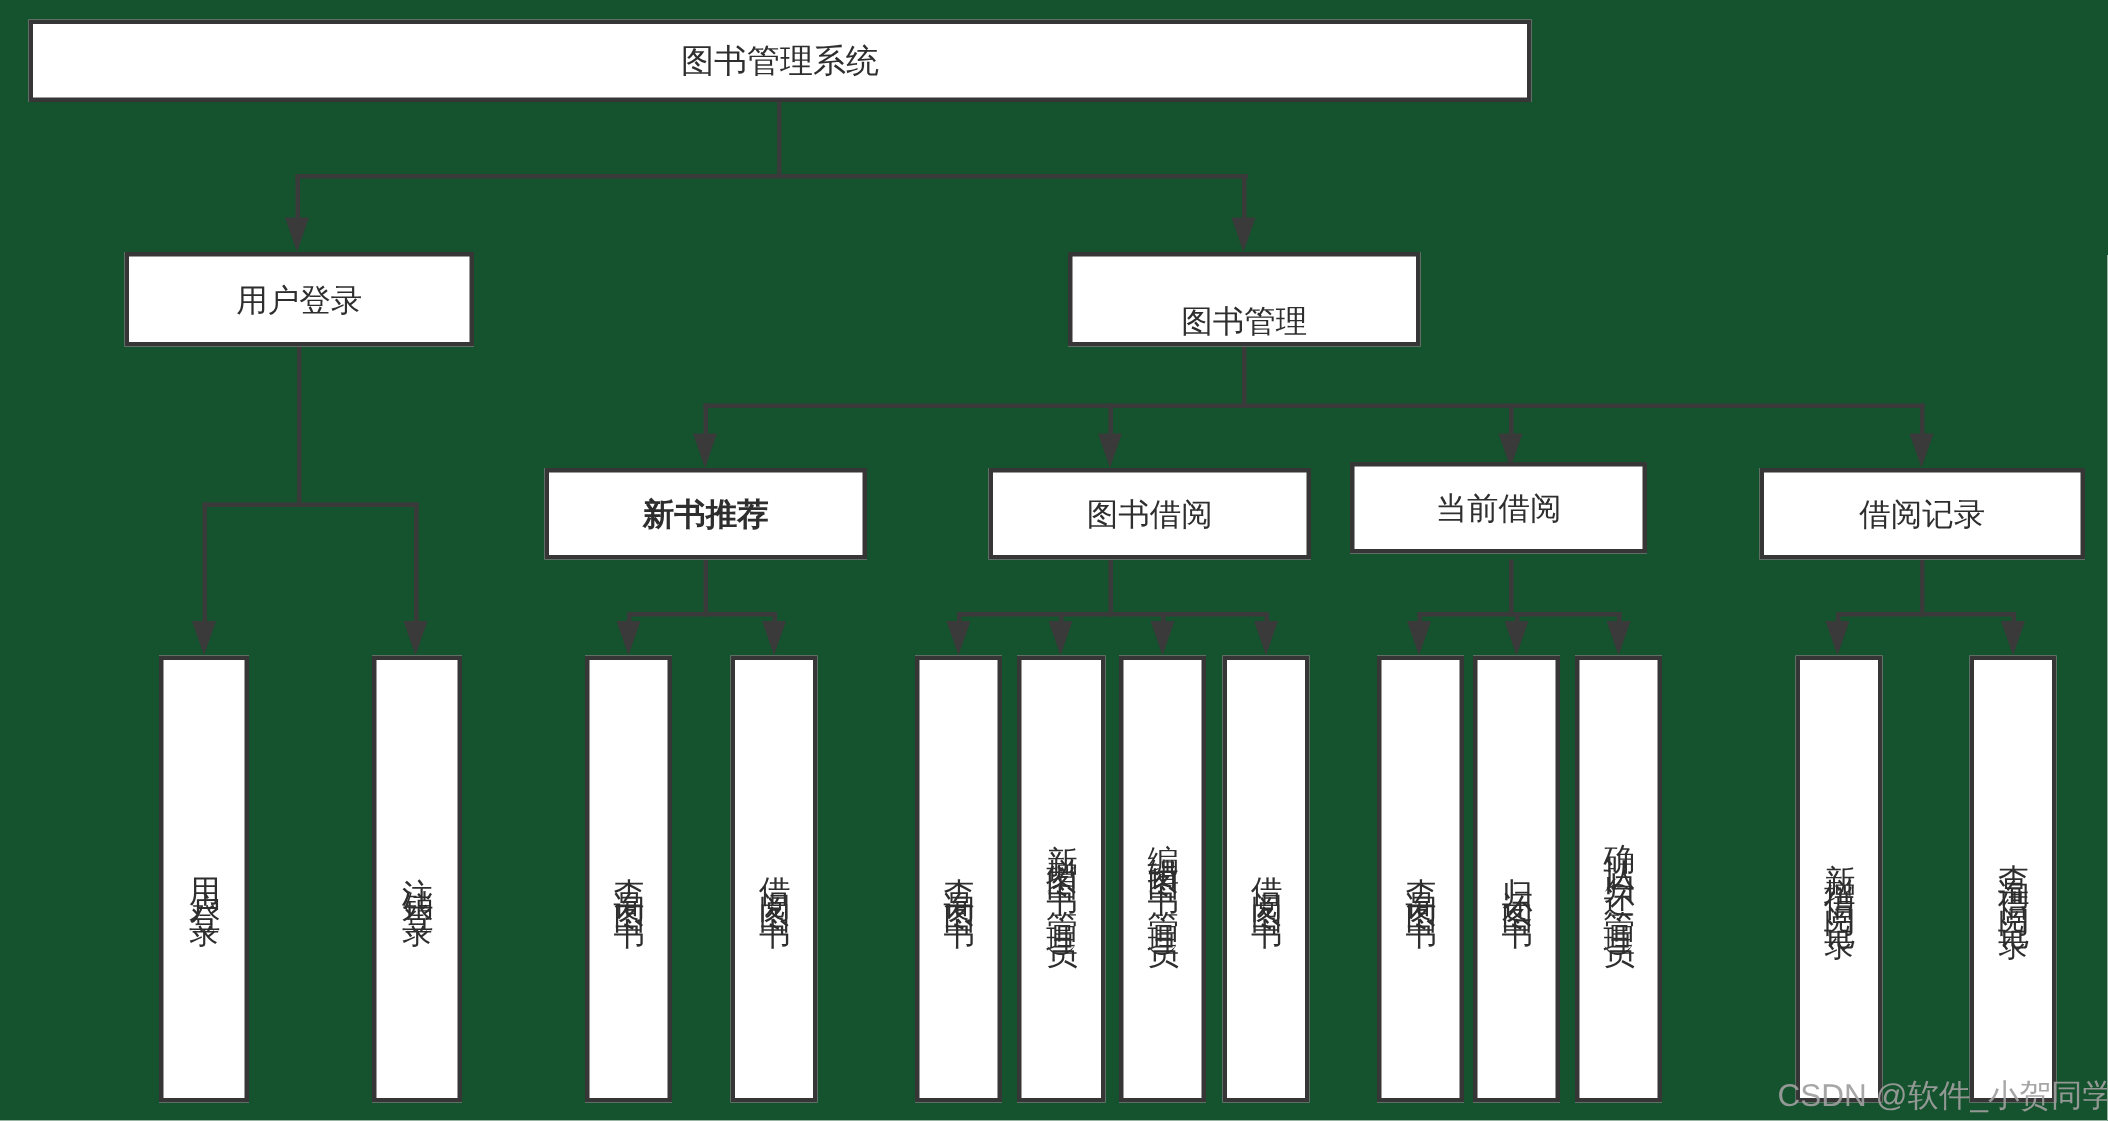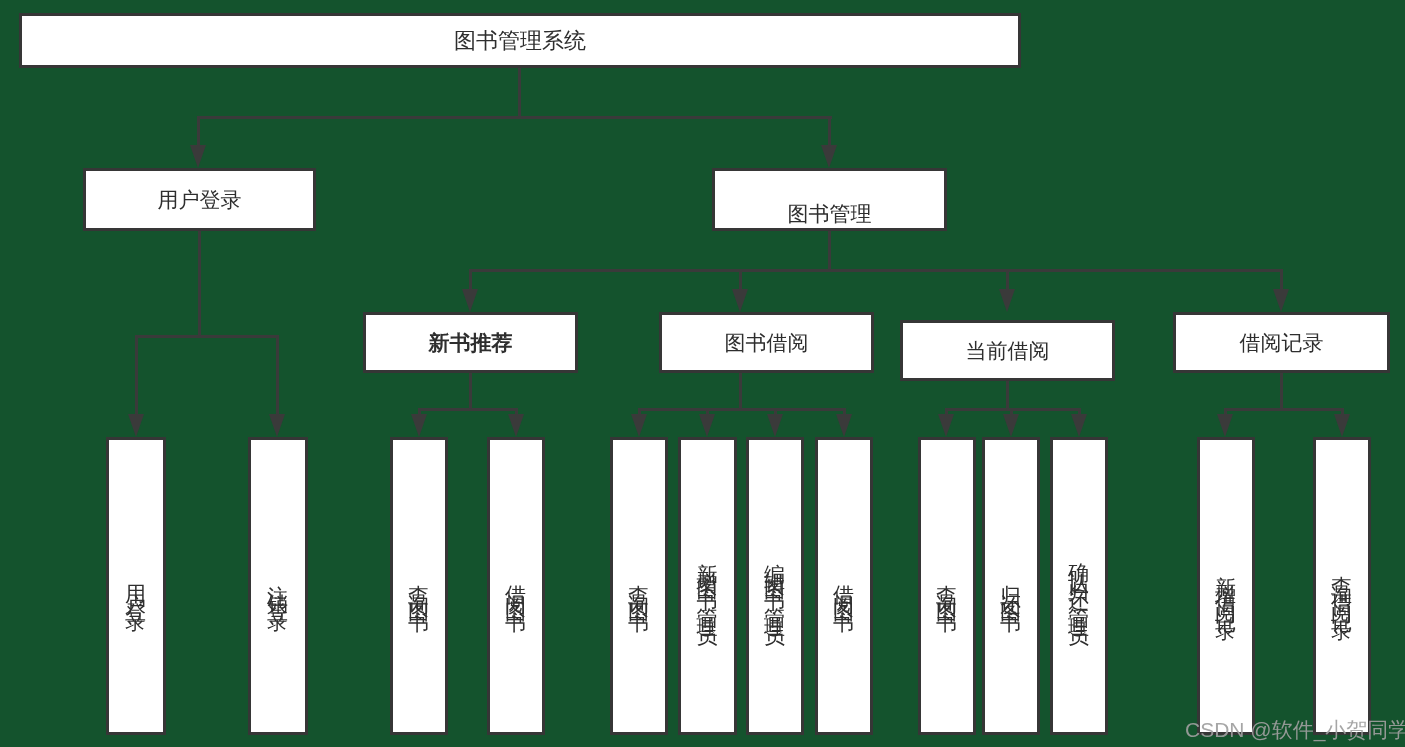--- a/index.html
+++ b/index.html
@@ -104,21 +104,21 @@
   <div class="box" style="left:712px; top:168px; width:235px; height:63px;align-items:flex-end;">
     <span>图书管理</span>
   </div>
 
   <div class="box" style="left:363px; top:312px; width:215px; height:61px;font-weight:bold;">
     <span>新书推荐</span>
   </div>
   <div class="box" style="left:633px; top:312px; width:215px; height:61px;margin-left:26px;">
     <span>图书借阅</span>
   </div>
-  <div class="box" style="left:900px; top:320px; width:215px; height:61px;align-items:center;">
+  <div class="box" style="left:900px; top:308px; width:198px; height:61px;align-items:center;">
     <span>当前借阅</span>
   </div>
   <div class="box" style="left:1173px; top:312px; width:217px; height:61px;">
     <span>借阅记录</span>
   </div>
 
   <div class="box" style="left:106px; top:437px; width:60px; height:298px;">
     <span class="vtext">用户登录</span>
   </div>
   <div class="box" style="left:248px; top:437px; width:60px; height:298px;">

